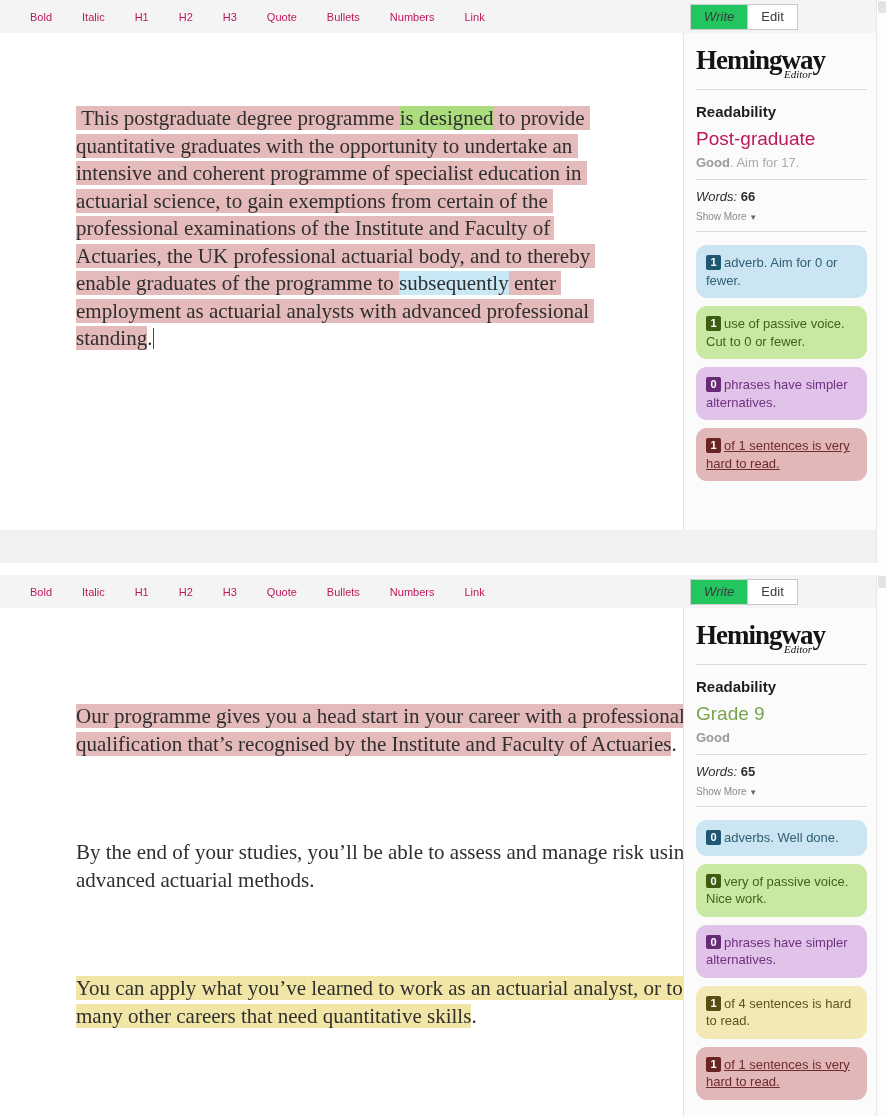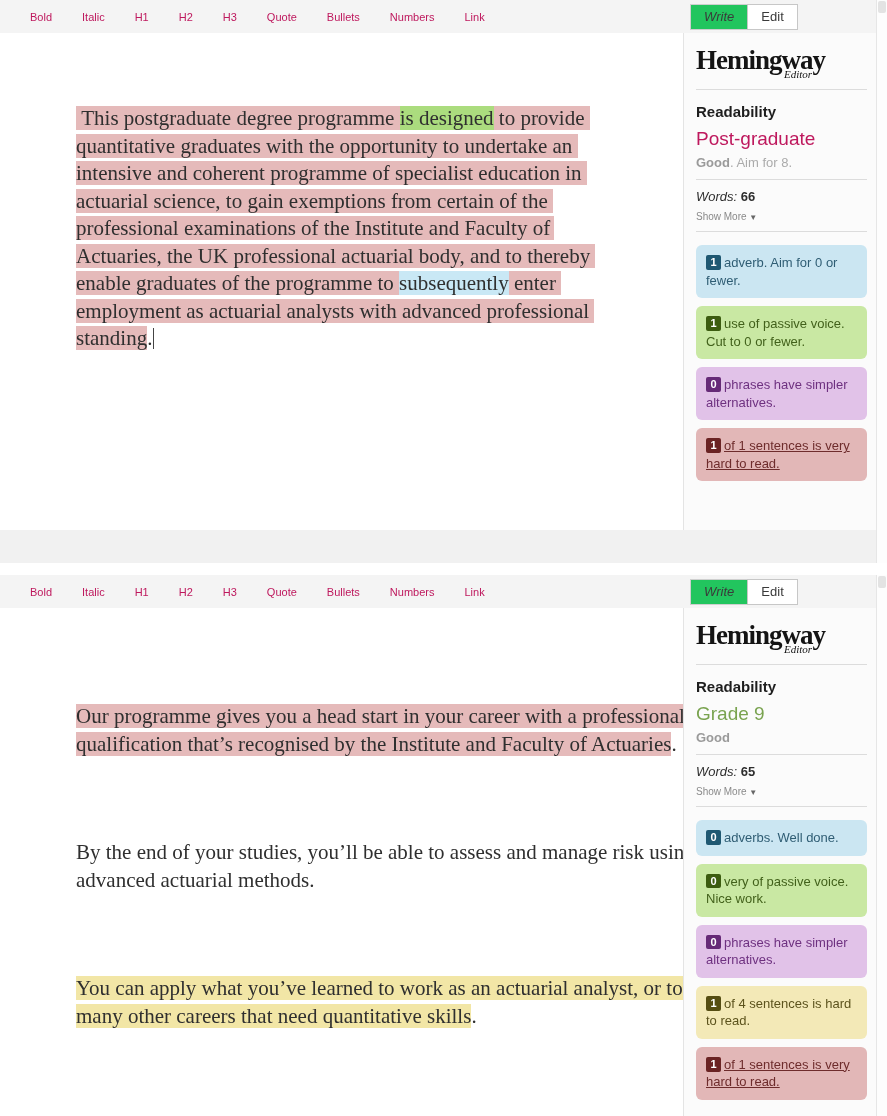--- a/index.html
+++ b/index.html
@@ -63,21 +63,21 @@
   .grade-note{font-size:13px;color:#ababab;}
   .grade-note .note-bold{font-weight:bold;color:#9a9a9a;}
   .words{font-size:13px;color:#2e2e2e;margin:4px 0 7px;}
   .words .label{font-style:italic;}
   .words .count{font-weight:bold;}
   .show-more{font-size:10px;color:#8a8a8a;cursor:pointer;margin-bottom:4px;}
   .show-more .caret{font-size:8px;color:#666;}
 
   
   .cards{margin-top:13px;}
-  .card{border-radius:6px;padding:9px 10px;margin-bottom:8px;font-size:13px;line-height:1.35;}
+  .card{border-radius:11px;padding:9px 10px;margin-bottom:8px;font-size:13px;line-height:1.35;}
   .badge{display:inline-block;min-width:9px;text-align:center;padding:0 3px;color:#fff;
     font-size:11px;font-weight:bold;border-radius:2px;margin-right:3px;position:relative;top:-1px;}
   .card-adverb{background:#cbe6f2;color:#2f5d74;}   .card-adverb .badge{background:#1f5872;}
   .card-passive{background:#c9e8a3;color:#42611b;}  .card-passive .badge{background:#3c5c10;}
   .card-phrase{background:#e1c2e8;color:#6e3180;}   .card-phrase .badge{background:#662a77;}
   .card-hard{background:#f3e9b7;color:#5c531d;}     .card-hard .badge{background:#554d12;}
   .card-veryhard{background:#e2b7b7;color:#6e2c2c;text-decoration:underline;} .card-veryhard .badge{background:#6a2323;}
 
   
   .scrollstrip{position:absolute;top:0;right:0;bottom:0;width:10px;background:#fdfdfd;
@@ -114,21 +114,21 @@
   </div>
 
   <div class="sidebar">
     <div class="logo">
       <div class="logo-title">Hemingway</div>
       <div class="logo-sub">Editor</div>
     </div>
     <div class="divider"></div>
     <div class="readability-heading">Readability</div>
     <div class="grade grade-poor">Post-graduate</div>
-    <div class="grade-note"><span class="note-bold">Good</span><span>. Aim for 8.</span></div>
+    <div class="grade-note"><span class="note-bold">Good</span><span>. Aim for 17.</span></div>
     <div class="divider"></div>
     <div class="words"><span class="label">Words:</span> <span class="count">66</span></div>
     <div class="show-more"><span>Show More</span> <span class="caret">▼</span></div>
     <div class="divider"></div>
     <div class="cards">
       <div class="card card-adverb">
         <span class="badge">1</span><span>adverb. Aim for 0 or fewer.</span>
       </div>
       <div class="card card-passive">
         <span class="badge">1</span><span>use of passive voice. Cut to 0 or fewer.</span>

